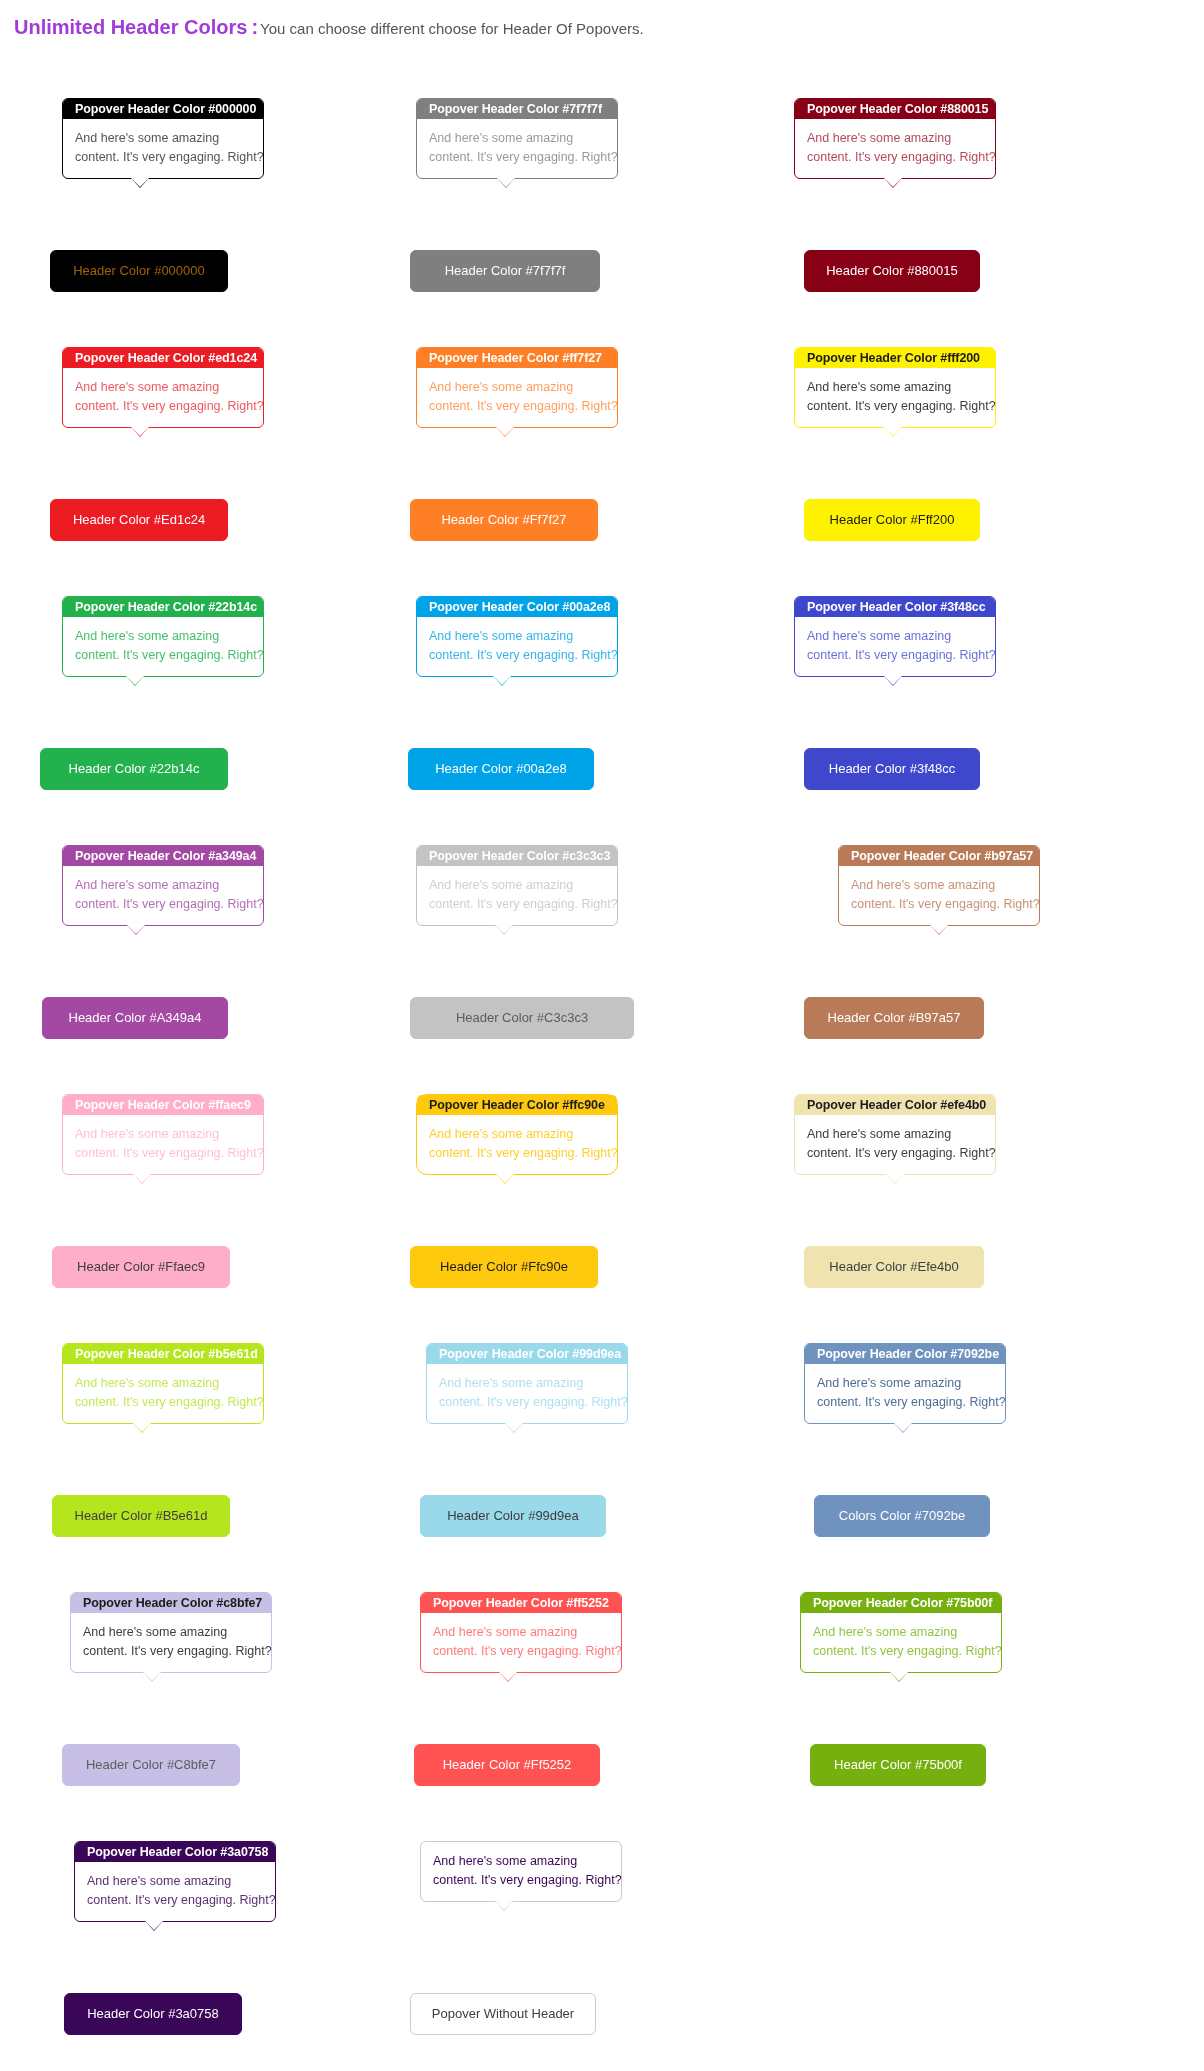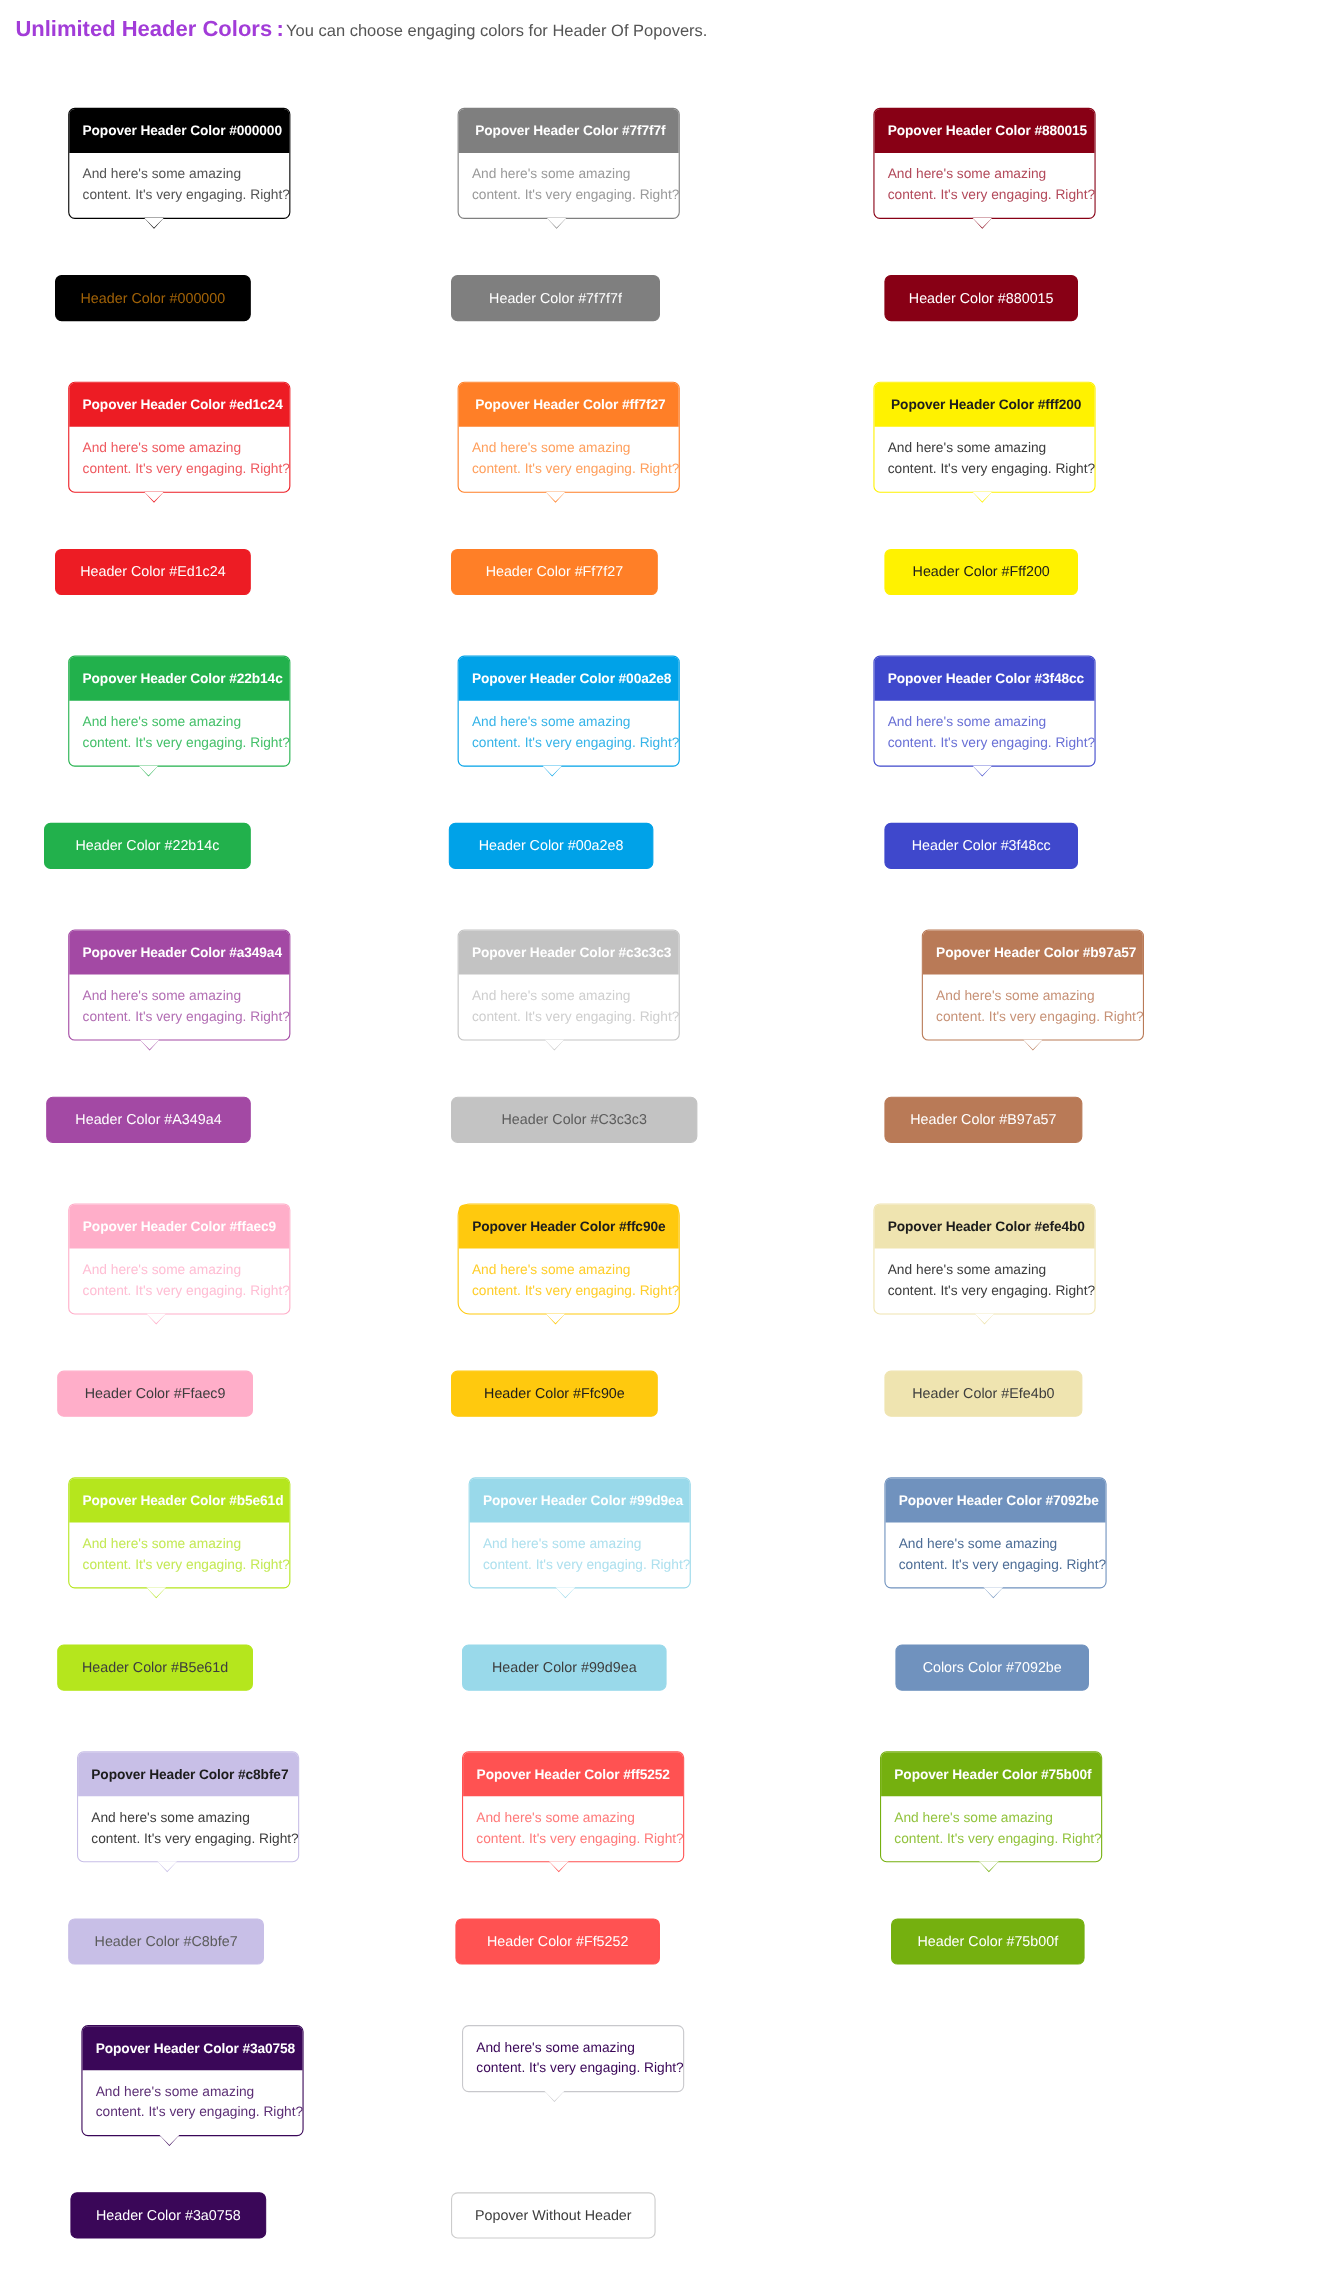--- a/index.html
+++ b/index.html
@@ -61,25 +61,24 @@
     background: #ffffff;
     border: 1px solid rgba(0,0,0,.2);
     border-radius: 6px;
     box-sizing: content-box;
   }
 
   .pop-header {
     font-size: 12.5px;
     font-weight: bold;
     line-height: 16px;
-    padding: 12px 12px;
+    padding: 2px 12px;
     border-radius: 5px 5px 0 0;
     white-space: nowrap;
     letter-spacing: -0.1px;
-    text-align: right;
   }
   .pop-body {
     font-size: 12.5px;
     line-height: 19px;
     padding: 10px 12px 11px 12px;
     white-space: nowrap;
   }
 
   
   .caret-outer,
@@ -104,21 +103,21 @@
     white-space: nowrap;
     text-align: center;
     cursor: pointer;
     box-sizing: border-box;
   }
 </style>
 </head>
 <body>
 
 <div class="page-head">
-  <span class="title">Unlimited Header Colors</span><span class="colon">:</span><span class="subtitle">You can choose engaging colors for Header Of Popovers.</span>
+  <span class="title">Unlimited Header Colors</span><span class="colon">:</span><span class="subtitle">You can choose different choose for Header Of Popovers.</span>
 </div>
 
 <div class="grid" id="grid">
     <div class="cell">
       <div class="popover" style="left: 40px; border-color: rgb(0, 0, 0);">
         <div class="pop-header" style="background: rgb(0, 0, 0); color: rgb(255, 255, 255);">Popover Header Color #000000</div>
         <div class="pop-body" style="color: rgb(84, 84, 84);">And here's some amazing<br>content. It's very engaging. Right?</div>
         <span class="caret-outer" style="border-top: 10px solid rgb(0, 0, 0); left: 68px;"></span>
         <span class="caret-inner" style="border-top: 9px solid rgb(255, 255, 255); left: 68px;"></span>
       </div>

